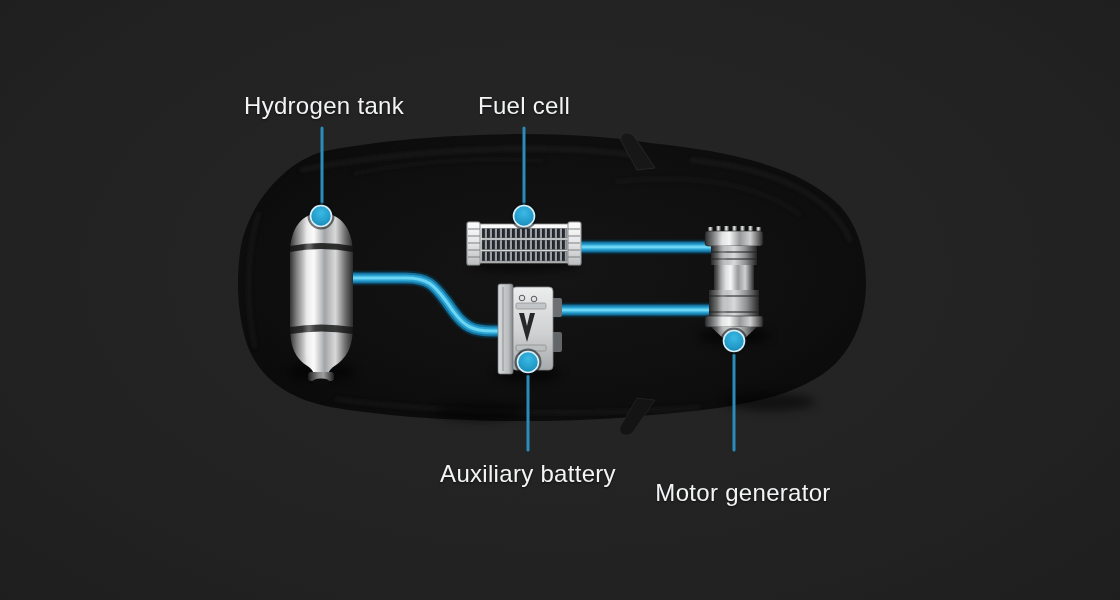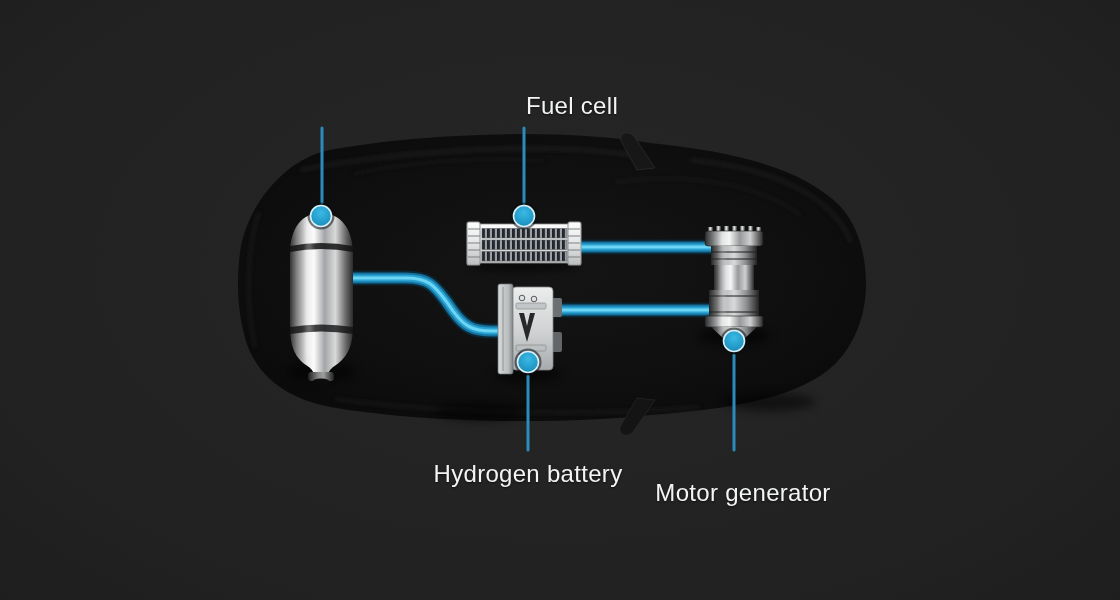--- a/index.html
+++ b/index.html
@@ -254,19 +254,20 @@
         <circle cx="528" cy="362" r="13.5" fill="#0a0e10" opacity=".55"></circle>
         <circle cx="528" cy="362" r="10.5" fill="url(#gDot)" stroke="#d8eef8" stroke-width="1.6"></circle>
       </g>
       <g>
         <circle cx="734" cy="341" r="13.5" fill="#0a0e10" opacity=".55"></circle>
         <circle cx="734" cy="341" r="10.5" fill="url(#gDot)" stroke="#d8eef8" stroke-width="1.6"></circle>
       </g>
     </g>
   </svg>
 
-
-  <div class="label" style="left:524px; top:92px;margin-left:48px;">Fuel cell</div>
-
-  <div class="label" style="left:528px; top:460px;">Hydrogen battery</div>
+  <div class="label" style="left:324px; top:92px;">Hydrogen tank</div>
+
+  <div class="label" style="left:524px; top:92px;">Fuel cell</div>
+
+  <div class="label" style="left:528px; top:460px;">Auxiliary battery</div>
 
   <div class="label" style="left:743px; top:479px;">Motor generator</div>
 </div>
 
 </body></html>

